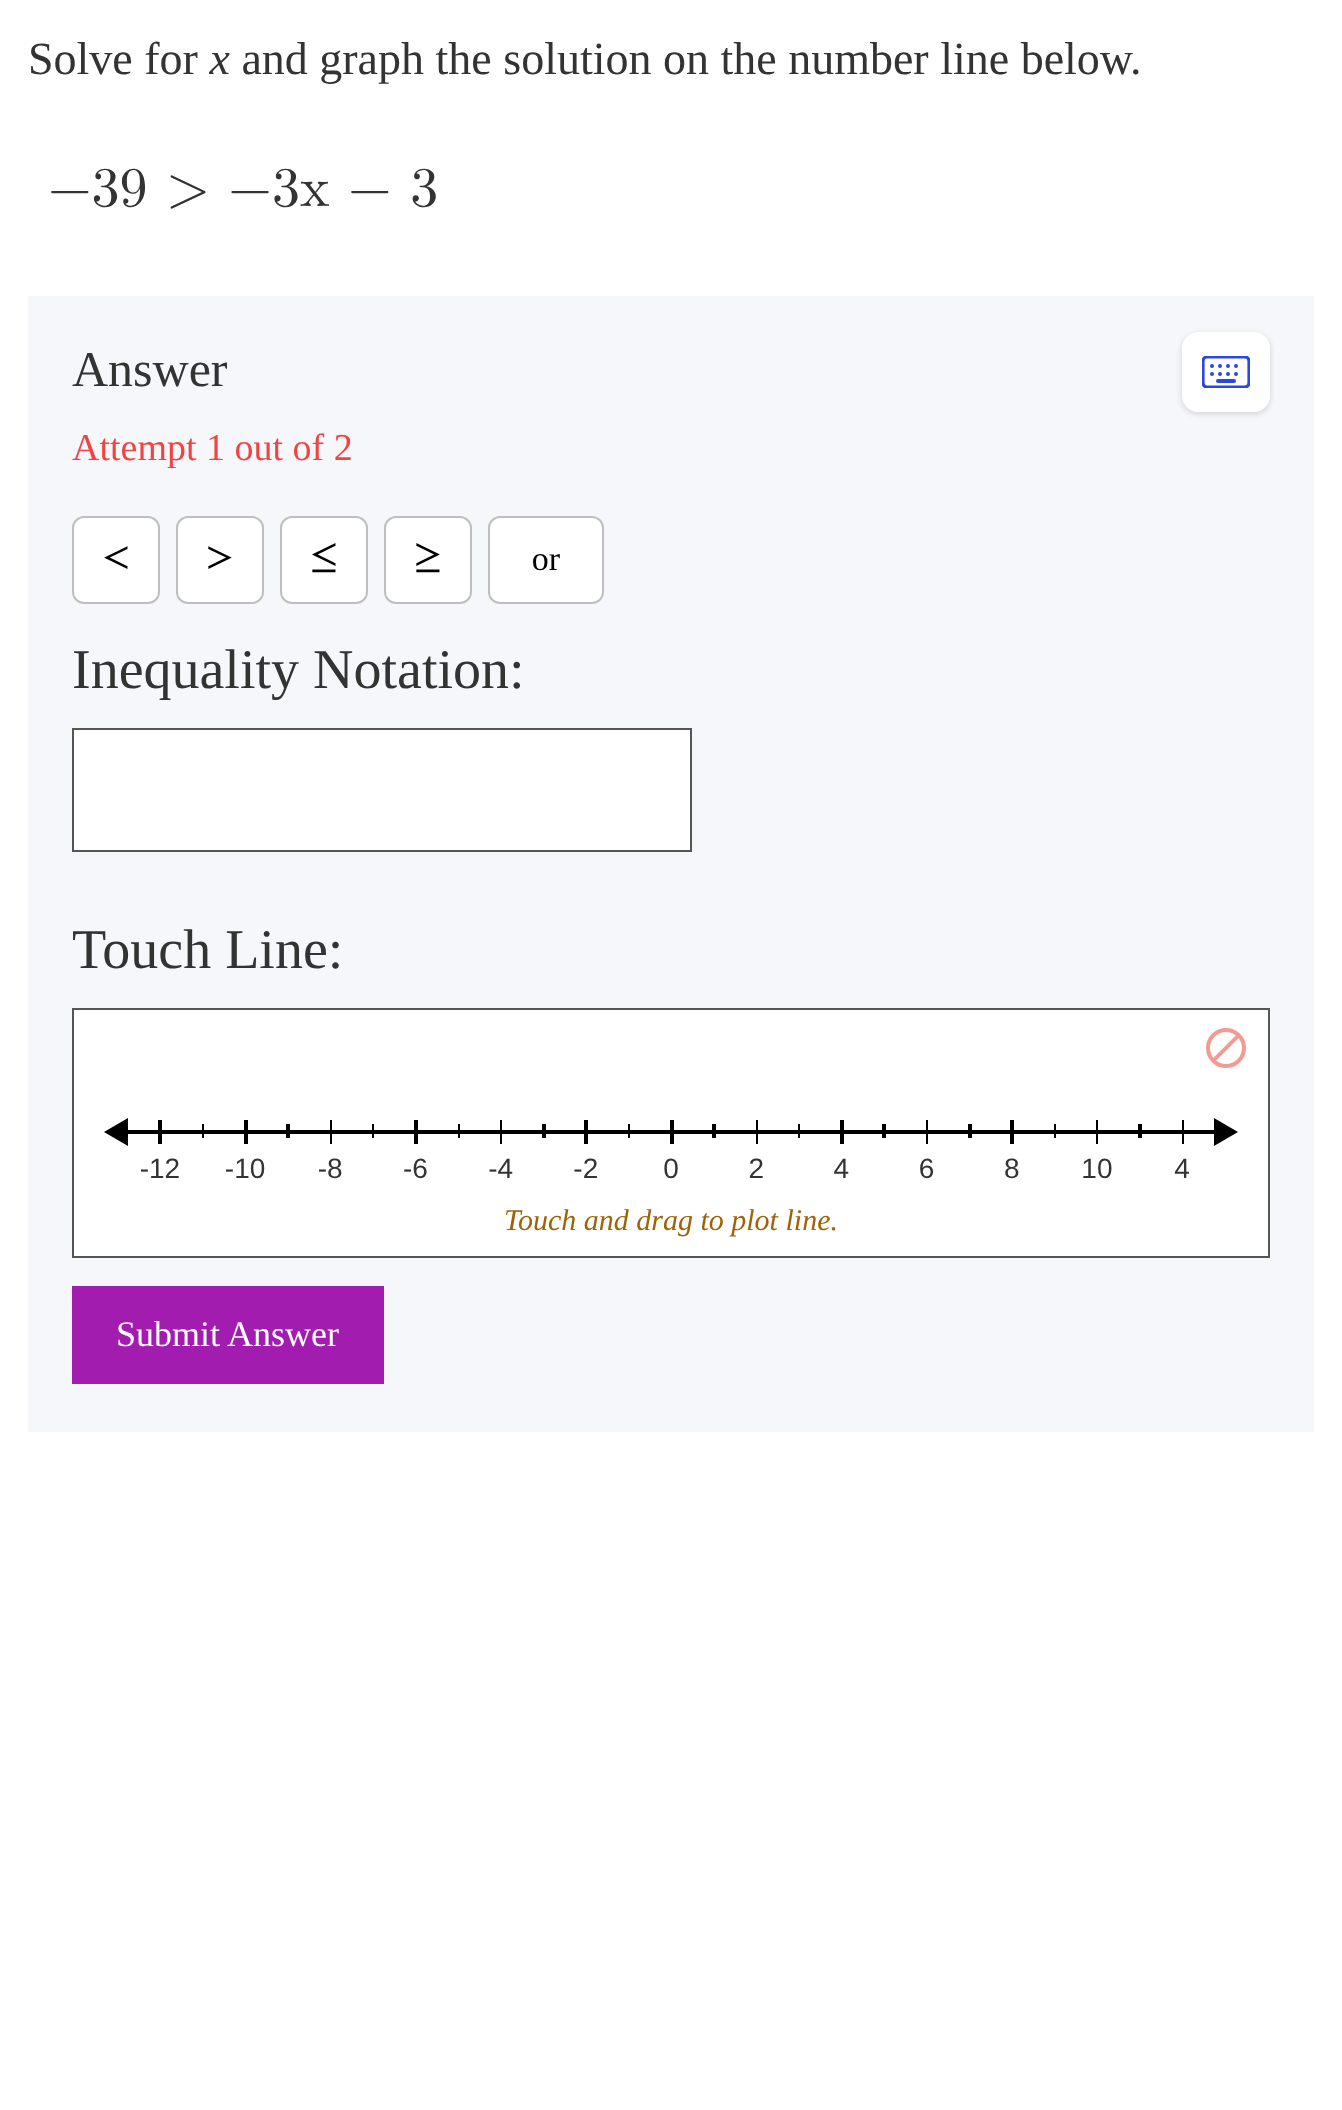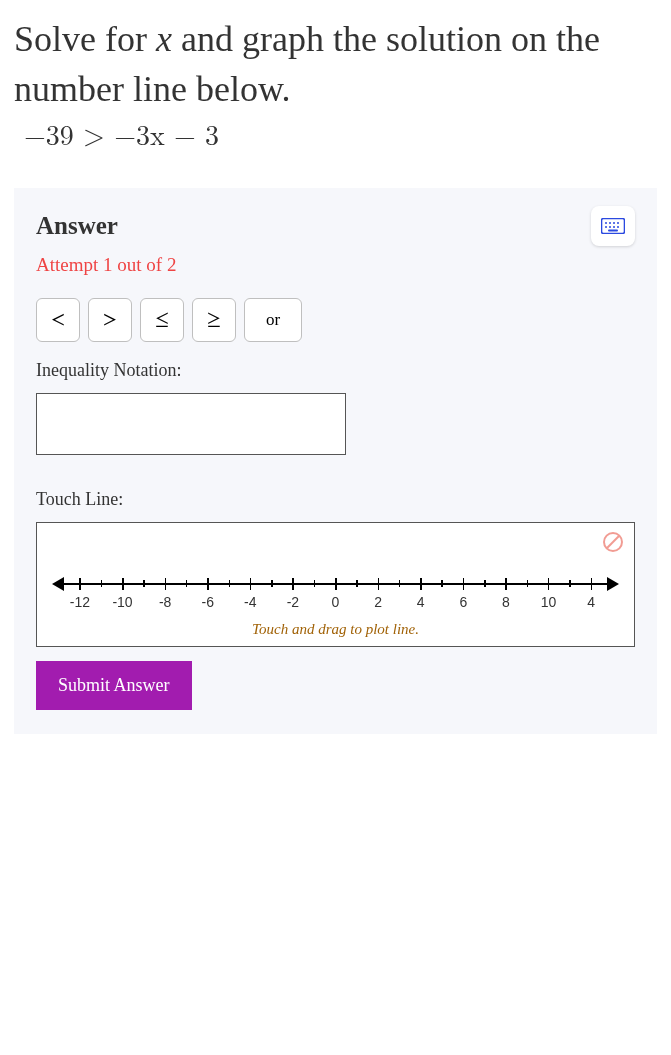--- a/index.html
+++ b/index.html
@@ -5,22 +5,23 @@
   * { box-sizing: border-box; }
   body {
     margin: 0;
     padding: 14px;
     font-family: Georgia, 'Times New Roman', serif;
     color: #333;
     width: 671px;
     background: #fff;
   }
   .question {
-    font-size: 36px;
+    font-size: 23px;
     line-height: 1.4;
+    margin-bottom: 28px;
   }
   .equation {
     font-family: 'Latin Modern Math', 'Cambria Math', 'STIX Two Math', Georgia, serif;
     font-size: 28px;
     line-height: 1.55;
     margin-bottom: 30px;
     padding-left: 10px;
   }
   .eq-or {
     font-size: 25px;
@@ -31,21 +32,21 @@
     padding: 18px 22px 24px 22px;
     position: relative;
   }
   .answer-header {
     display: flex;
     align-items: center;
     justify-content: space-between;
   }
   .answer-title {
     font-size: 25px;
-    font-weight: bold;
+    font-weight: normal;
     font-family: Georgia, serif;
   }
   .keyboard-btn {
     width: 44px;
     height: 40px;
     border-radius: 8px;
     background: #fff;
     box-shadow: 0 1px 3px rgba(0,0,0,0.15);
     display: flex;
     align-items: center;
@@ -76,21 +77,21 @@
     font-family: 'Cambria Math', 'STIX Two Math', Georgia, serif;
     font-size: 20px;
     cursor: pointer;
   }
   .op-btn.or-btn {
     width: 58px;
     font-family: Georgia, serif;
     font-size: 17px;
   }
   .section-label {
-    font-size: 18px;
+    font-size: 28px;
     margin-bottom: 12px;
     font-family: Liberation Serif, serif;
   }
   .inequality-input {
     width: 310px;
     height: 62px;
     border: 1.5px solid #555;
     background: #fff;
     font-size: 22px;
     padding: 0 10px;

